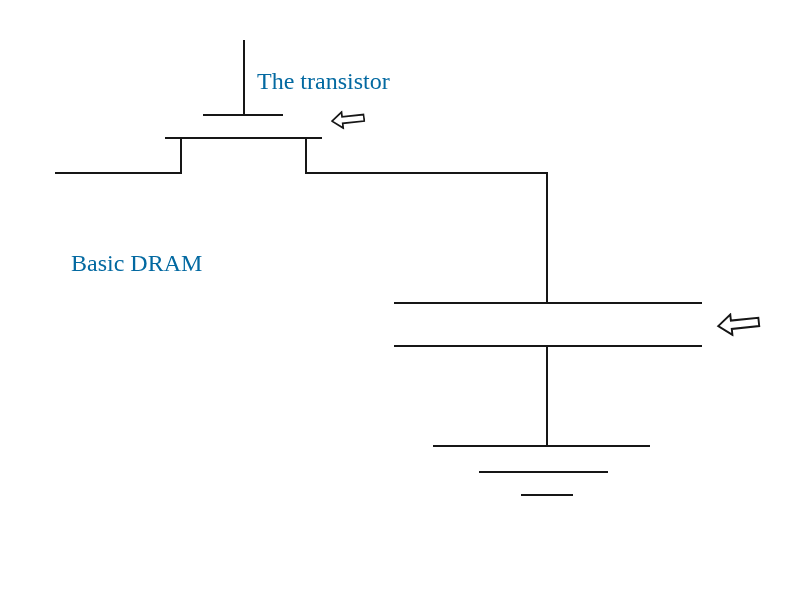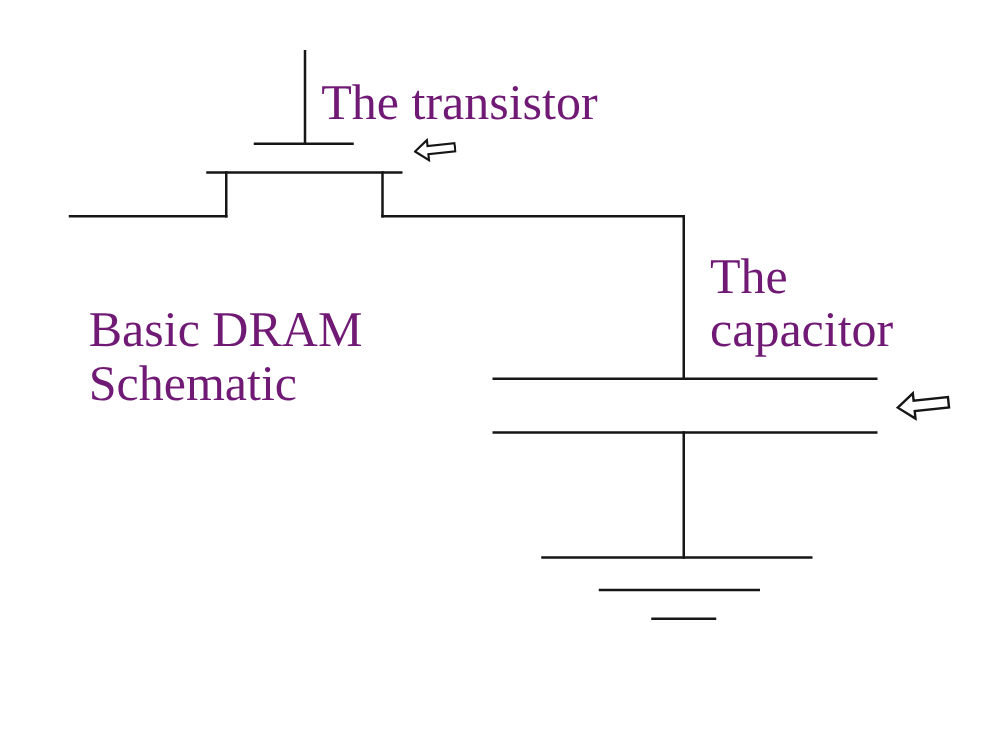--- a/index.html
+++ b/index.html
@@ -17,24 +17,24 @@
     color: #1a1a1a;
   }
   .wire {
     position: absolute;
     background: #161616;
   }
   .wire.h { height: 2px; }
   .wire.v { width: 2px; }
   .label {
     position: absolute;
-    font-size: 40px;
+    font-size: 24px;
     line-height: 43px;
     white-space: nowrap;
-    color: #701a75;
+    color: #0369a1;
   }
   .label-center {
     text-align: left;
   }
   .arrow {
     position: absolute;
   }
   .arrow svg { display: block; }
 </style>
 </head>
@@ -55,28 +55,23 @@
   <div class="wire h" style="left:394px; top:302px; width:308px;"></div>
   <div class="wire h" style="left:394px; top:345px; width:308px;"></div>
   <div class="wire v" style="left:546px; top:345px; height:102px;"></div>
 
   <div class="wire h" style="left:433px; top:445px; width:217px;"></div>
   <div class="wire h" style="left:479px; top:471px; width:129px;"></div>
   <div class="wire h" style="left:521px; top:494px; width:52px;"></div>
 
   <div class="label" style="left:257px; top:60px;">The transistor</div>
 
-  <div class="label" style="left:568px; top:199px;">
-    <div>The</div>
-    <div>capacitor</div>
-  </div>
 
   <div class="label label-center" style="left:71px; top:242px; width:280px;">
     <div>Basic DRAM</div>
-    <div>Schematic</div>
   </div>
 
   <div class="arrow" style="left:331px; top:110px; width:34px; height:19px; transform:rotate(-6deg);">
     <svg width="34" height="19" viewBox="0 0 36 20">
       <polygon points="1,10 12,1.5 12,6.5 35,6.5 35,13.5 12,13.5 12,18.5" fill="#ffffff" stroke="#161616" stroke-width="1.8" stroke-linejoin="miter"></polygon>
     </svg>
   </div>
 
   <div class="arrow" style="left:716px; top:312px; width:45px; height:24px; transform:rotate(-6deg);">
     <svg width="45" height="24" viewBox="0 0 36 20">

